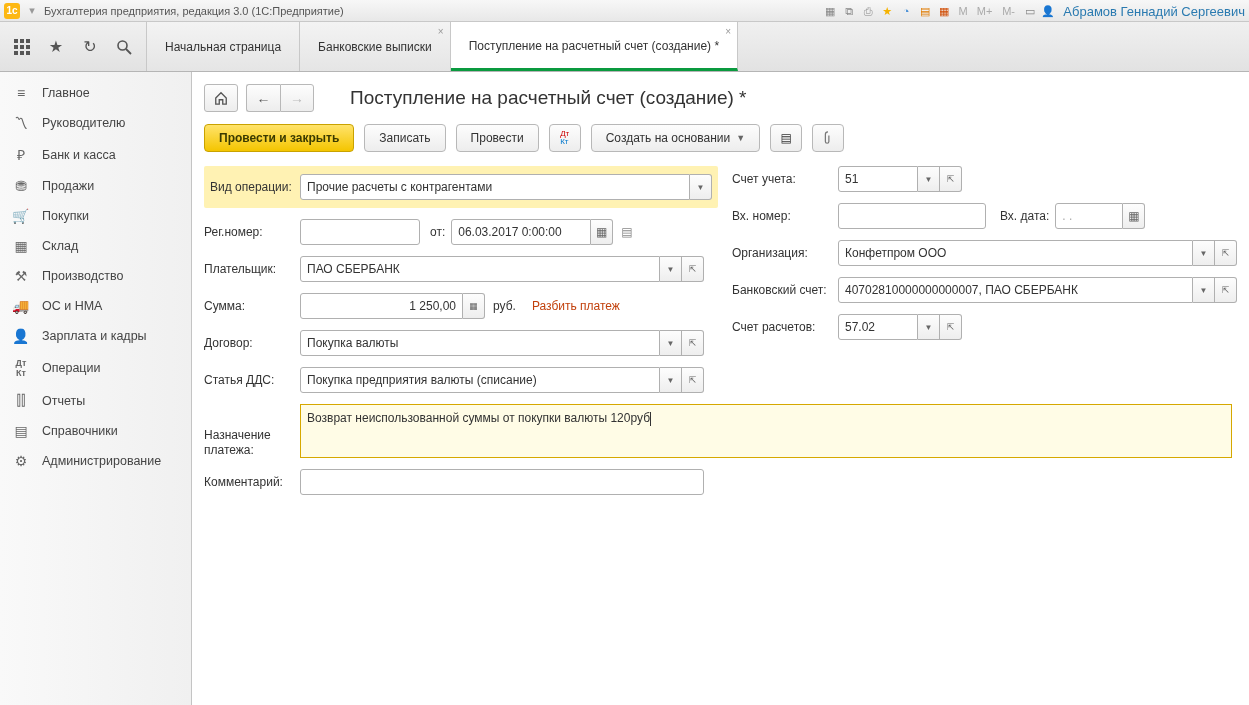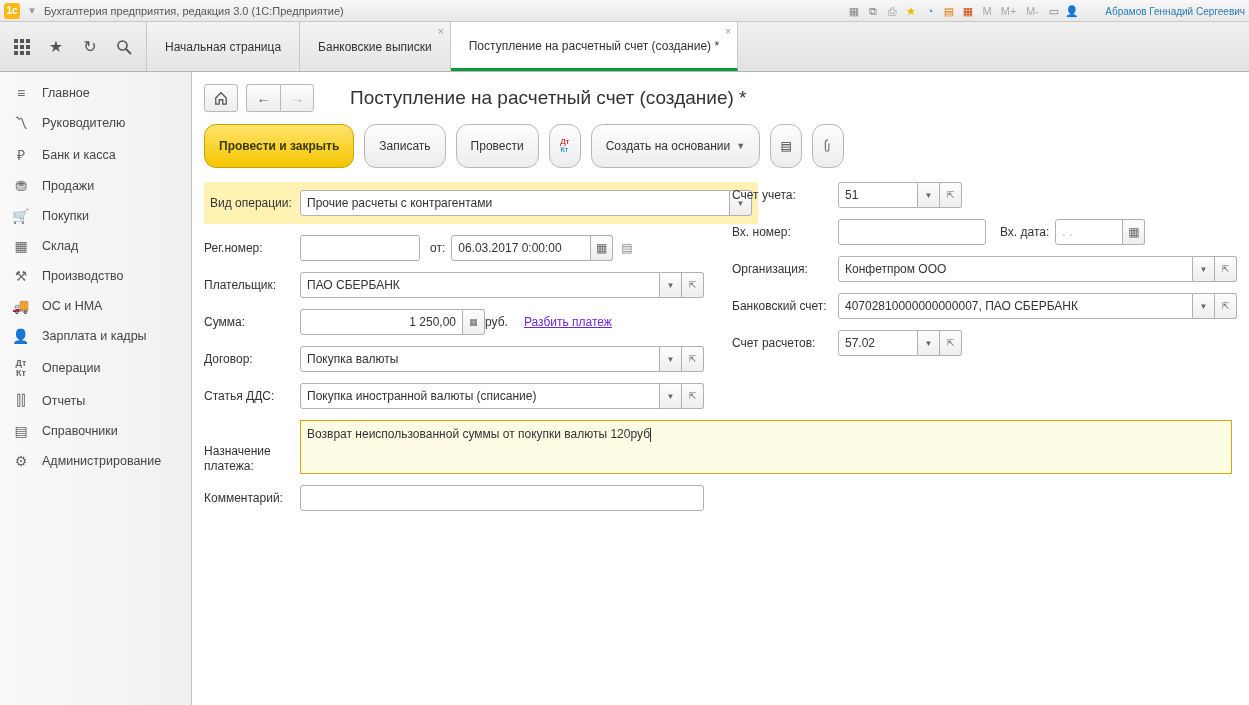--- a/index.html
+++ b/index.html
@@ -5,21 +5,21 @@
 html,body{margin:0;padding:0;font-family:Arial,Helvetica,sans-serif;font-size:12px;color:#333;background:#fff;width:1249px;height:705px;overflow:hidden}
 *{box-sizing:border-box}
 
 
 .titlebar{height:22px;background:linear-gradient(#f7f7f7,#e8e8e8);border-bottom:1px solid #c8c8c8;display:flex;align-items:center;padding:0 4px;font-size:11px;color:#555;position:relative}
 .tb-ic{width:16px;height:16px;margin-right:4px;border-radius:3px;display:inline-flex;align-items:center;justify-content:center}
 .tb-1c{background:#fdb813;color:#fff;font-weight:bold;font-size:10px}
 .tb-arrow{color:#999}
 .tb-right{position:absolute;right:4px;top:0;display:flex;align-items:center;gap:4px;height:22px}
 .tb-right .sq{width:15px;height:15px;display:flex;align-items:center;justify-content:center;color:#888;font-size:11px}
-.user{color:#2a7ab0;font-size:10px;margin-left:22px}
+.user{color:#2a7ab0;font-size:13px;margin-left:4px}
 .user-ic{color:#8a8a8a}
 
 
 .topbar{height:50px;background:linear-gradient(#f0f0f0,#e2e2e2);border-bottom:1px solid #b5b5b5;display:flex;align-items:stretch}
 .topleft{display:flex;align-items:center;gap:10px;padding:0 10px;border-right:1px solid #c8c8c8}
 .topleft .ic{width:24px;height:24px;display:flex;align-items:center;justify-content:center;color:#555;font-size:16px}
 .tabs{display:flex;align-items:stretch}
 .tab{padding:8px 18px 6px 18px;border-right:1px solid #c8c8c8;background:linear-gradient(#f3f3f3,#e5e5e5);position:relative;display:flex;flex-direction:column;justify-content:center;min-width:150px}
 .tab .close{position:absolute;top:4px;right:6px;color:#999;font-size:10px}
 .tab.active{background:#fff;border-bottom:3px solid #0a9a3f}
@@ -35,38 +35,38 @@
 
 .pghdr{display:flex;align-items:center;gap:8px;margin-bottom:12px}
 .sqbtn{width:34px;height:28px;border:1px solid #b8b8b8;border-radius:3px;background:linear-gradient(#fdfdfd,#ededed);display:flex;align-items:center;justify-content:center;color:#555;font-size:14px}
 .navpair{display:flex}
 .navpair .sqbtn:first-child{border-radius:3px 0 0 3px;border-right:none}
 .navpair .sqbtn:last-child{border-radius:0 3px 3px 0}
 .pgtitle{font-size:19px;color:#333;margin-left:28px}
 
 
 .cmdbar{display:flex;align-items:center;gap:10px;margin-bottom:14px}
-.btn{height:44px;padding:0 14px;border:1px solid #b8b8b8;border-radius:12px;background:linear-gradient(#fdfdfd,#ededed);display:flex;align-items:center;font-size:12px;color:#333;cursor:pointer}
+.btn{height:28px;padding:0 14px;border:1px solid #b8b8b8;border-radius:4px;background:linear-gradient(#fdfdfd,#ededed);display:flex;align-items:center;font-size:12px;color:#333;cursor:pointer}
 .btn-main{background:linear-gradient(#ffe36b,#f4c500);border-color:#c9a200;font-weight:bold;color:#3a3a00}
 .btn.icon{width:32px;padding:0;justify-content:center}
 .btn .caret{margin-left:6px;font-size:9px;color:#666}
 
 
 .formrow{display:flex;align-items:center;margin-bottom:11px}
 .lbl{font-size:12px;color:#333;padding-right:6px}
 .col-l{width:96px}
 .highlight{background:#fff2b3;padding:8px 6px;border-radius:2px;display:inline-flex;align-items:center;margin-bottom:11px}
 .inp{height:26px;border:1px solid #b0b0b0;border-radius:3px;background:#fff;padding:0 6px;font-size:12px;color:#333;display:flex;align-items:center}
 .inp.sel{justify-content:space-between}
 .inpgrp{display:flex}
 .inpgrp .inp{border-radius:3px 0 0 3px}
 .inpgrp .handle{width:22px;height:26px;border:1px solid #b0b0b0;border-left:none;background:linear-gradient(#fdfdfd,#eee);display:flex;align-items:center;justify-content:center;font-size:9px;color:#666}
 .inpgrp .handle:last-child{border-radius:0 3px 3px 0}
 .caret-d{font-size:8px;color:#666}
-.link{color:#6d28d9;text-decoration:underline;cursor:pointer}
+.link{color:#c2410c;cursor:pointer}
 .txtarea{border:1px solid #d6a800;background:#fffce6;height:54px;padding:6px;font-size:12px;color:#333;width:932px;outline:none;resize:none}
 
 
 .two-col{display:flex;gap:28px}
 .leftcol{width:500px}
 .rightcol{flex:1}
 .dateic{font-size:12px;color:#666;padding:0 3px}
 .money{text-align:right;justify-content:flex-end}
 
 svg{display:block}
@@ -226,21 +226,21 @@
           </svg>
       </div>
     </div>
 
     <div class="two-col">
       <div class="leftcol">
 
         <div class="highlight">
           <span class="lbl" style="width:90px">Вид операции:</span>
           <div class="inpgrp">
-            <div class="inp sel" style="width:430px">
+            <div class="inp sel" style="width:390px">
                 <span>Прочие расчеты с контрагентами</span>
               </div>
             <div class="handle">
                 <span class="caret-d">▼</span>
               </div>
           </div>
         </div>
 
         <div class="formrow">
           <span class="lbl col-l">Рег.номер:</span>
@@ -265,39 +265,39 @@
             <div class="handle">⇱</div>
           </div>
         </div>
 
         <div class="formrow">
           <span class="lbl col-l">Сумма:</span>
           <div class="inpgrp">
             <div class="inp money" style="width:163px">1 250,00</div>
             <div class="handle">▦</div>
           </div>
-          <span class="lbl" style="">руб.</span>
+          <span class="lbl" style="margin-left:8px">руб.</span>
           <span class="link" style="margin-left:10px">Разбить платеж</span>
         </div>
 
         <div class="formrow">
           <span class="lbl col-l">Договор:</span>
           <div class="inpgrp">
             <div class="inp" style="width:360px">Покупка валюты</div>
             <div class="handle">
                 <span class="caret-d">▼</span>
               </div>
             <div class="handle">⇱</div>
           </div>
         </div>
 
         <div class="formrow">
           <span class="lbl col-l">Статья ДДС:</span>
           <div class="inpgrp">
-            <div class="inp" style="width:360px">Покупка иностранной валюты (списание)</div>
+            <div class="inp" style="width:360px">Покупка предприятия валюты (списание)</div>
             <div class="handle">
                 <span class="caret-d">▼</span>
               </div>
             <div class="handle">⇱</div>
           </div>
         </div>
 
       </div>
 
       <div class="rightcol">

